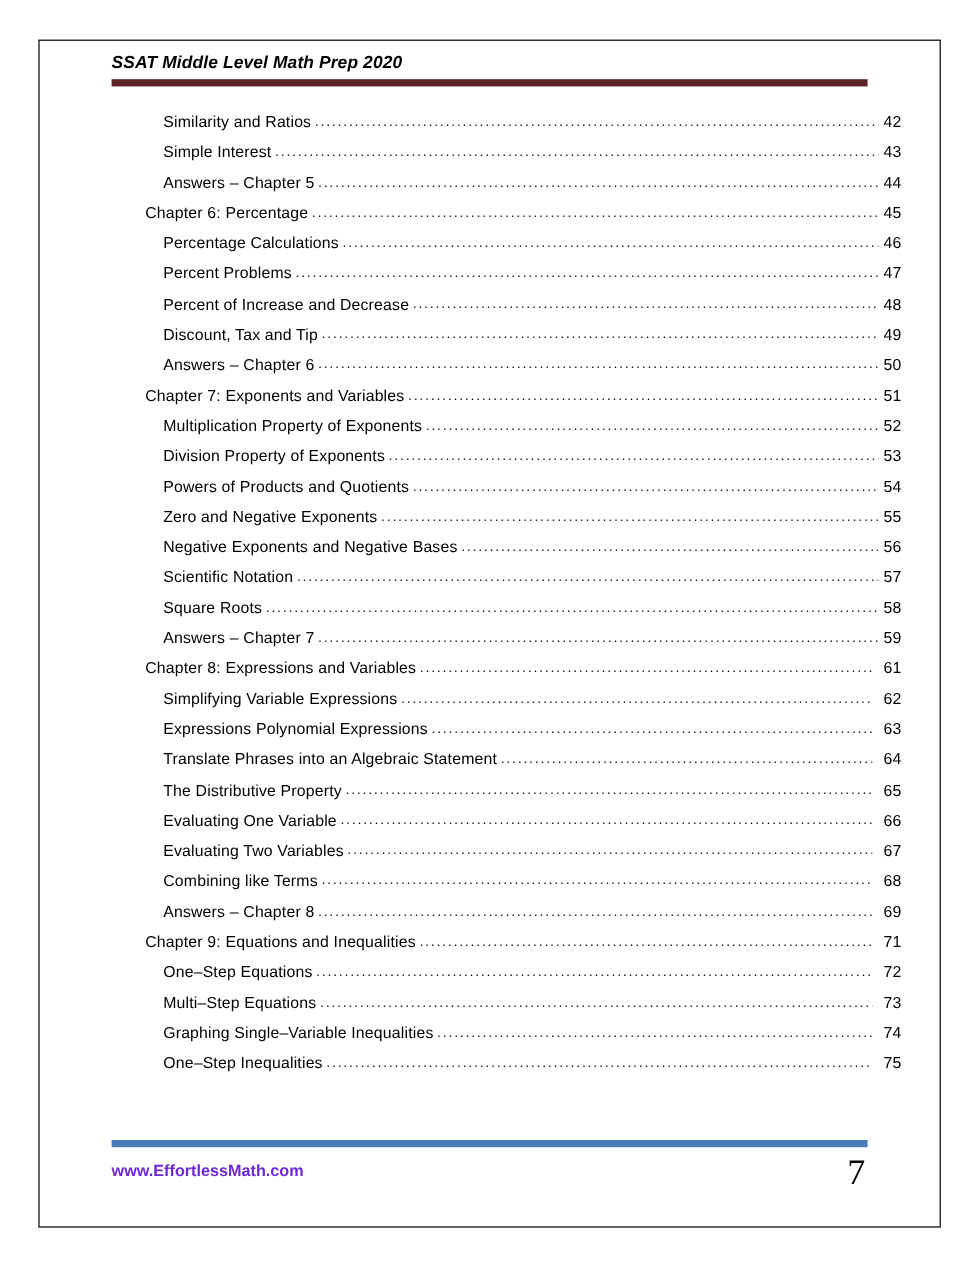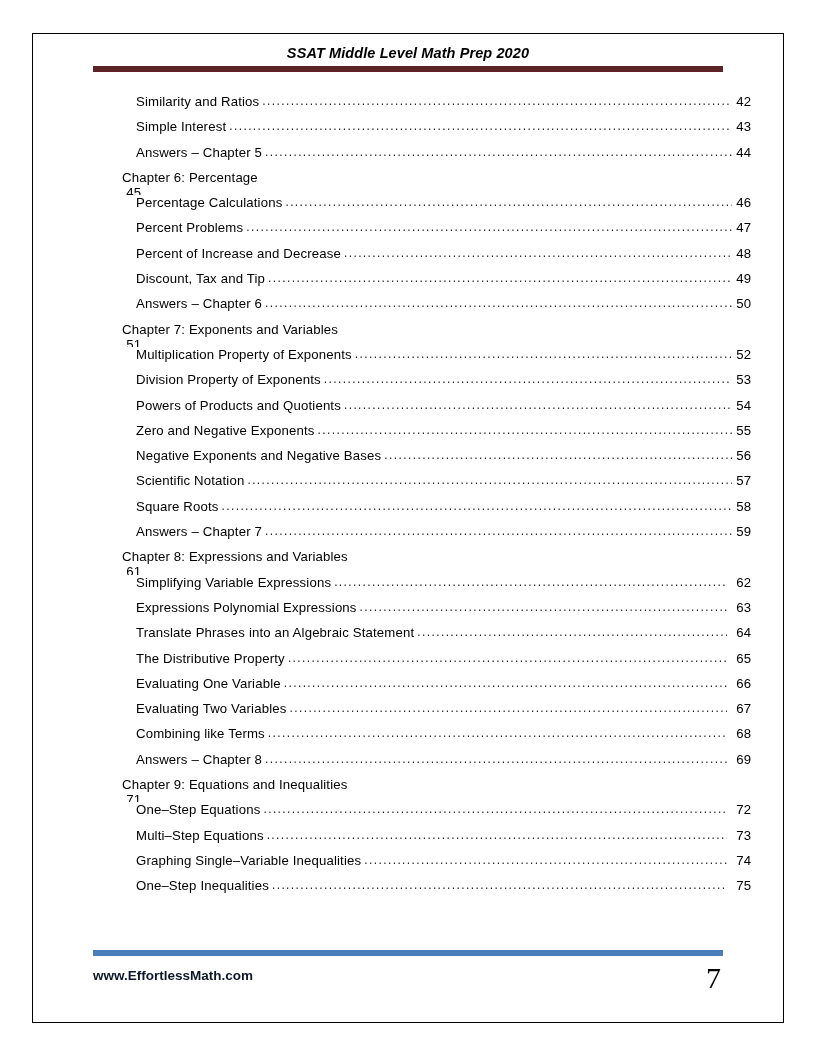--- a/index.html
+++ b/index.html
@@ -34,21 +34,21 @@
     border: 1.4px solid #000000;
     box-sizing: border-box;
   }
 
   
   .doc-header {
     position: absolute;
     left: 93px;
     top: 44px;
     width: 630px;
-    text-align: center;
+    text-align: left;
   }
   .doc-header-title {
     font-family: "Liberation Sans", sans-serif;
     font-size: 14.5px;
     font-weight: bold;
     font-style: italic;
     color: #000000;
     letter-spacing: 0.1px;
     line-height: 18px;
     white-space: nowrap;
@@ -105,21 +105,21 @@
     flex: 0 0 auto;
     min-width: 19px;
     text-align: right;
     font-family: "Liberation Sans", sans-serif;
     font-size: 13.2px;
     font-weight: normal;
     letter-spacing: 0px;
   }
 
   
-  .toc-entry.level-chapter { padding-left: 0px; flex-direction: column; }
+  .toc-entry.level-chapter { padding-left: 0px; }
   .toc-entry.level-chapter .toc-title { font-weight: normal; }
   .toc-entry.level-section { padding-left: 15px; }
 
   
   .toc-entry.gap .toc-dots { margin-right: 5px; }
 
   
   .footer-rule {
     position: absolute;
     left: 93px;
@@ -135,21 +135,21 @@
     width: 630px;
     height: 40px;
     display: flex;
     align-items: flex-start;
     justify-content: space-between;
   }
   .footer-site {
     font-family: "Liberation Sans", sans-serif;
     font-size: 13.5px;
     font-weight: bold;
-    color: #0f172a;
+    color: #6d28d9;
     letter-spacing: 0px;
     padding-top: 6px;
   }
   .footer-pagenum {
     font-family: "Liberation Serif", serif;
     font-size: 30px;
     font-weight: normal;
     color: #000000;
     line-height: 32px;
     padding-right: 2px;

